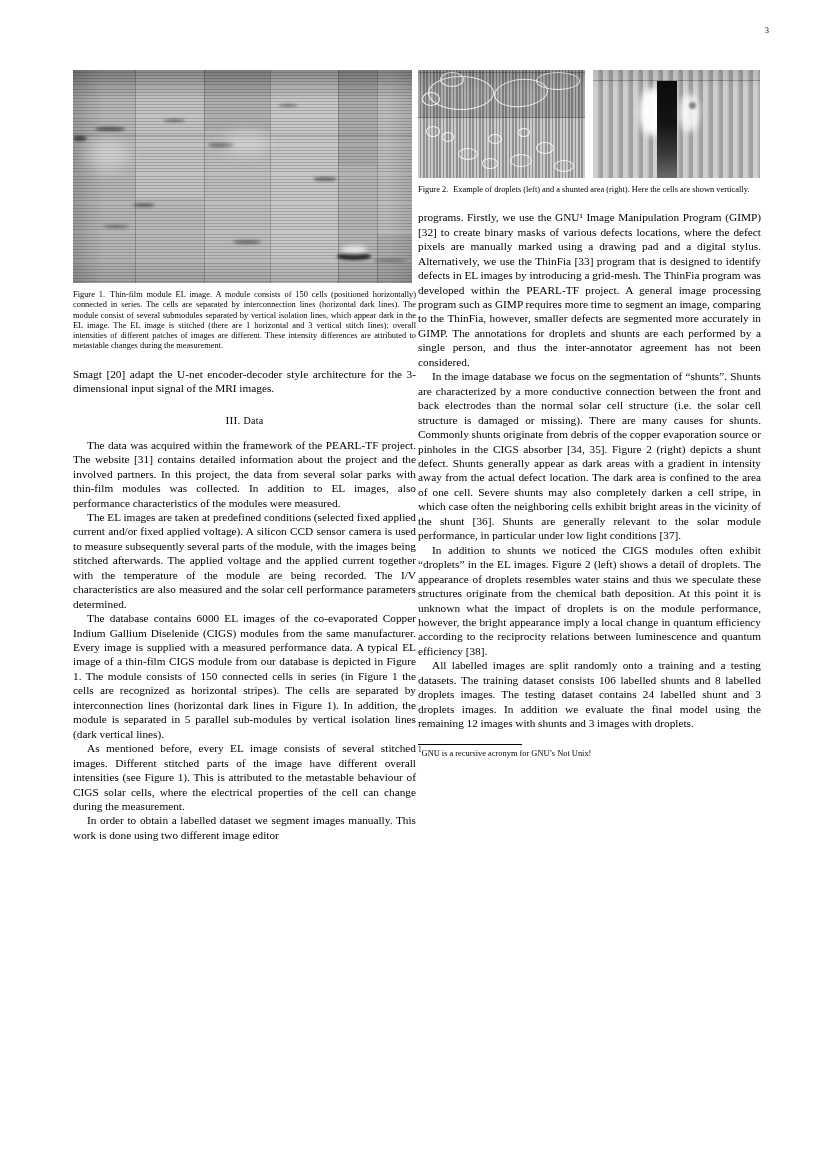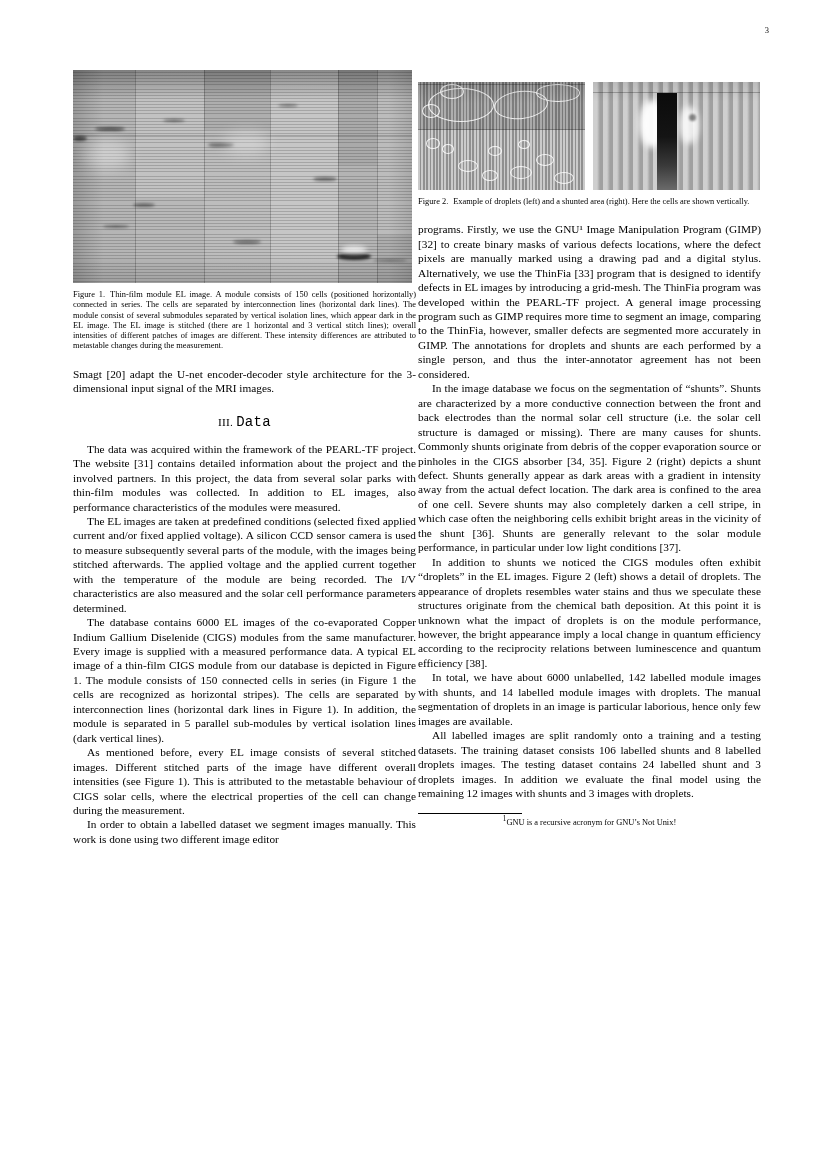--- a/index.html
+++ b/index.html
@@ -33,21 +33,21 @@
     color: #111;
   }
 
   
   .col {
     position: absolute;
     top: 70px;
     width: 343px;
   }
   .col-left  { left: 73px; }
-  .col-right { left: 418px; margin-top: 12px; }
+  .col-right { left: 418px; }
 
   
   p.body {
     margin: 0 0 0 0;
     font-size: 11.3px;
     line-height: 14.45px;
     text-align: justify;
     text-indent: 14px;
     hyphens: none;
     word-spacing: -0.1px;
@@ -55,23 +55,22 @@
   p.body.noindent { text-indent: 0; }
 
   .section-head {
     text-align: center;
     font-size: 11.4px;
     margin: 18px 0 12px 0;
     letter-spacing: 0.2px;
   }
   .section-head .num { font-variant: normal; }
   .section-head .sc {
-    font-size: 14px;
+    font-size: 10px;
     letter-spacing: 0.3px;
-    font-family: Liberation Mono, monospace;
   }
 
   
   .figure { margin: 0; }
   .figcaption {
     font-size: 8.4px;
     line-height: 10.3px;
     text-align: justify;
     margin-top: 7px;
   }
@@ -203,21 +202,21 @@
   
   .footnote-rule {
     width: 104px;
     height: 1px;
     background: #000;
     margin: 13px 0 4px 0;
   }
   .footnote {
     font-size: 8.4px;
     line-height: 10.6px;
-    text-align: center;
+    text-align: left;
   }
   sup { font-size: 7.2px; vertical-align: super; line-height: 0; }
   .gap-m { height: 15px; }
 </style>
 </head>
 <body>
 
 <div class="page">
 
   <div class="page-number">3</div>
@@ -333,21 +332,20 @@
       <div class="figcaption">
         <span class="lead">Figure 2.</span><span>Example of droplets (left) and a shunted area (right). Here the cells are shown vertically.</span>
       </div>
     </div>
 
     <div class="gap-m"></div>
 
     <p class="body noindent">programs. Firstly, we use the GNU¹ Image Manipulation Program (GIMP) [32] to create binary masks of various defects locations, where the defect pixels are manually marked using a drawing pad and a digital stylus. Alternatively, we use the ThinFia [33] program that is designed to identify defects in EL images by introducing a grid-mesh. The ThinFia program was developed within the PEARL-TF project. A general image processing program such as GIMP requires more time to segment an image, comparing to the ThinFia, however, smaller defects are segmented more accurately in GIMP. The annotations for droplets and shunts are each performed by a single person, and thus the inter-annotator agreement has not been considered.</p>
     <p class="body">In the image database we focus on the segmentation of “shunts”. Shunts are characterized by a more conductive connection between the front and back electrodes than the normal solar cell structure (i.e. the solar cell structure is damaged or missing). There are many causes for shunts. Commonly shunts originate from debris of the copper evaporation source or pinholes in the CIGS absorber [34, 35]. Figure 2 (right) depicts a shunt defect. Shunts generally appear as dark areas with a gradient in intensity away from the actual defect location. The dark area is confined to the area of one cell. Severe shunts may also completely darken a cell stripe, in which case often the neighboring cells exhibit bright areas in the vicinity of the shunt [36]. Shunts are generally relevant to the solar module performance, in particular under low light conditions [37].</p>
     <p class="body">In addition to shunts we noticed the CIGS modules often exhibit “droplets” in the EL images. Figure 2 (left) shows a detail of droplets. The appearance of droplets resembles water stains and thus we speculate these structures originate from the chemical bath deposition. At this point it is unknown what the impact of droplets is on the module performance, however, the bright appearance imply a local change in quantum efficiency according to the reciprocity relations between luminescence and quantum efficiency [38].</p>
-    <p class="body">In total, we have about 6000 unlabelled, 142 labelled module images with shunts, and 14 labelled module images with droplets. The manual segmentation of droplets in an image is particular laborious, hence only few images are available.</p>
     <p class="body">All labelled images are split randomly onto a training and a testing datasets. The training dataset consists 106 labelled shunts and 8 labelled droplets images. The testing dataset contains 24 labelled shunt and 3 droplets images. In addition we evaluate the final model using the remaining 12 images with shunts and 3 images with droplets.</p>
 
     <div class="footnote-rule"></div>
     <div class="footnote">
       <sup>1</sup><span>GNU is a recursive acronym for GNU’s Not Unix!</span>
     </div>
   </div>
 
 </div>
 

